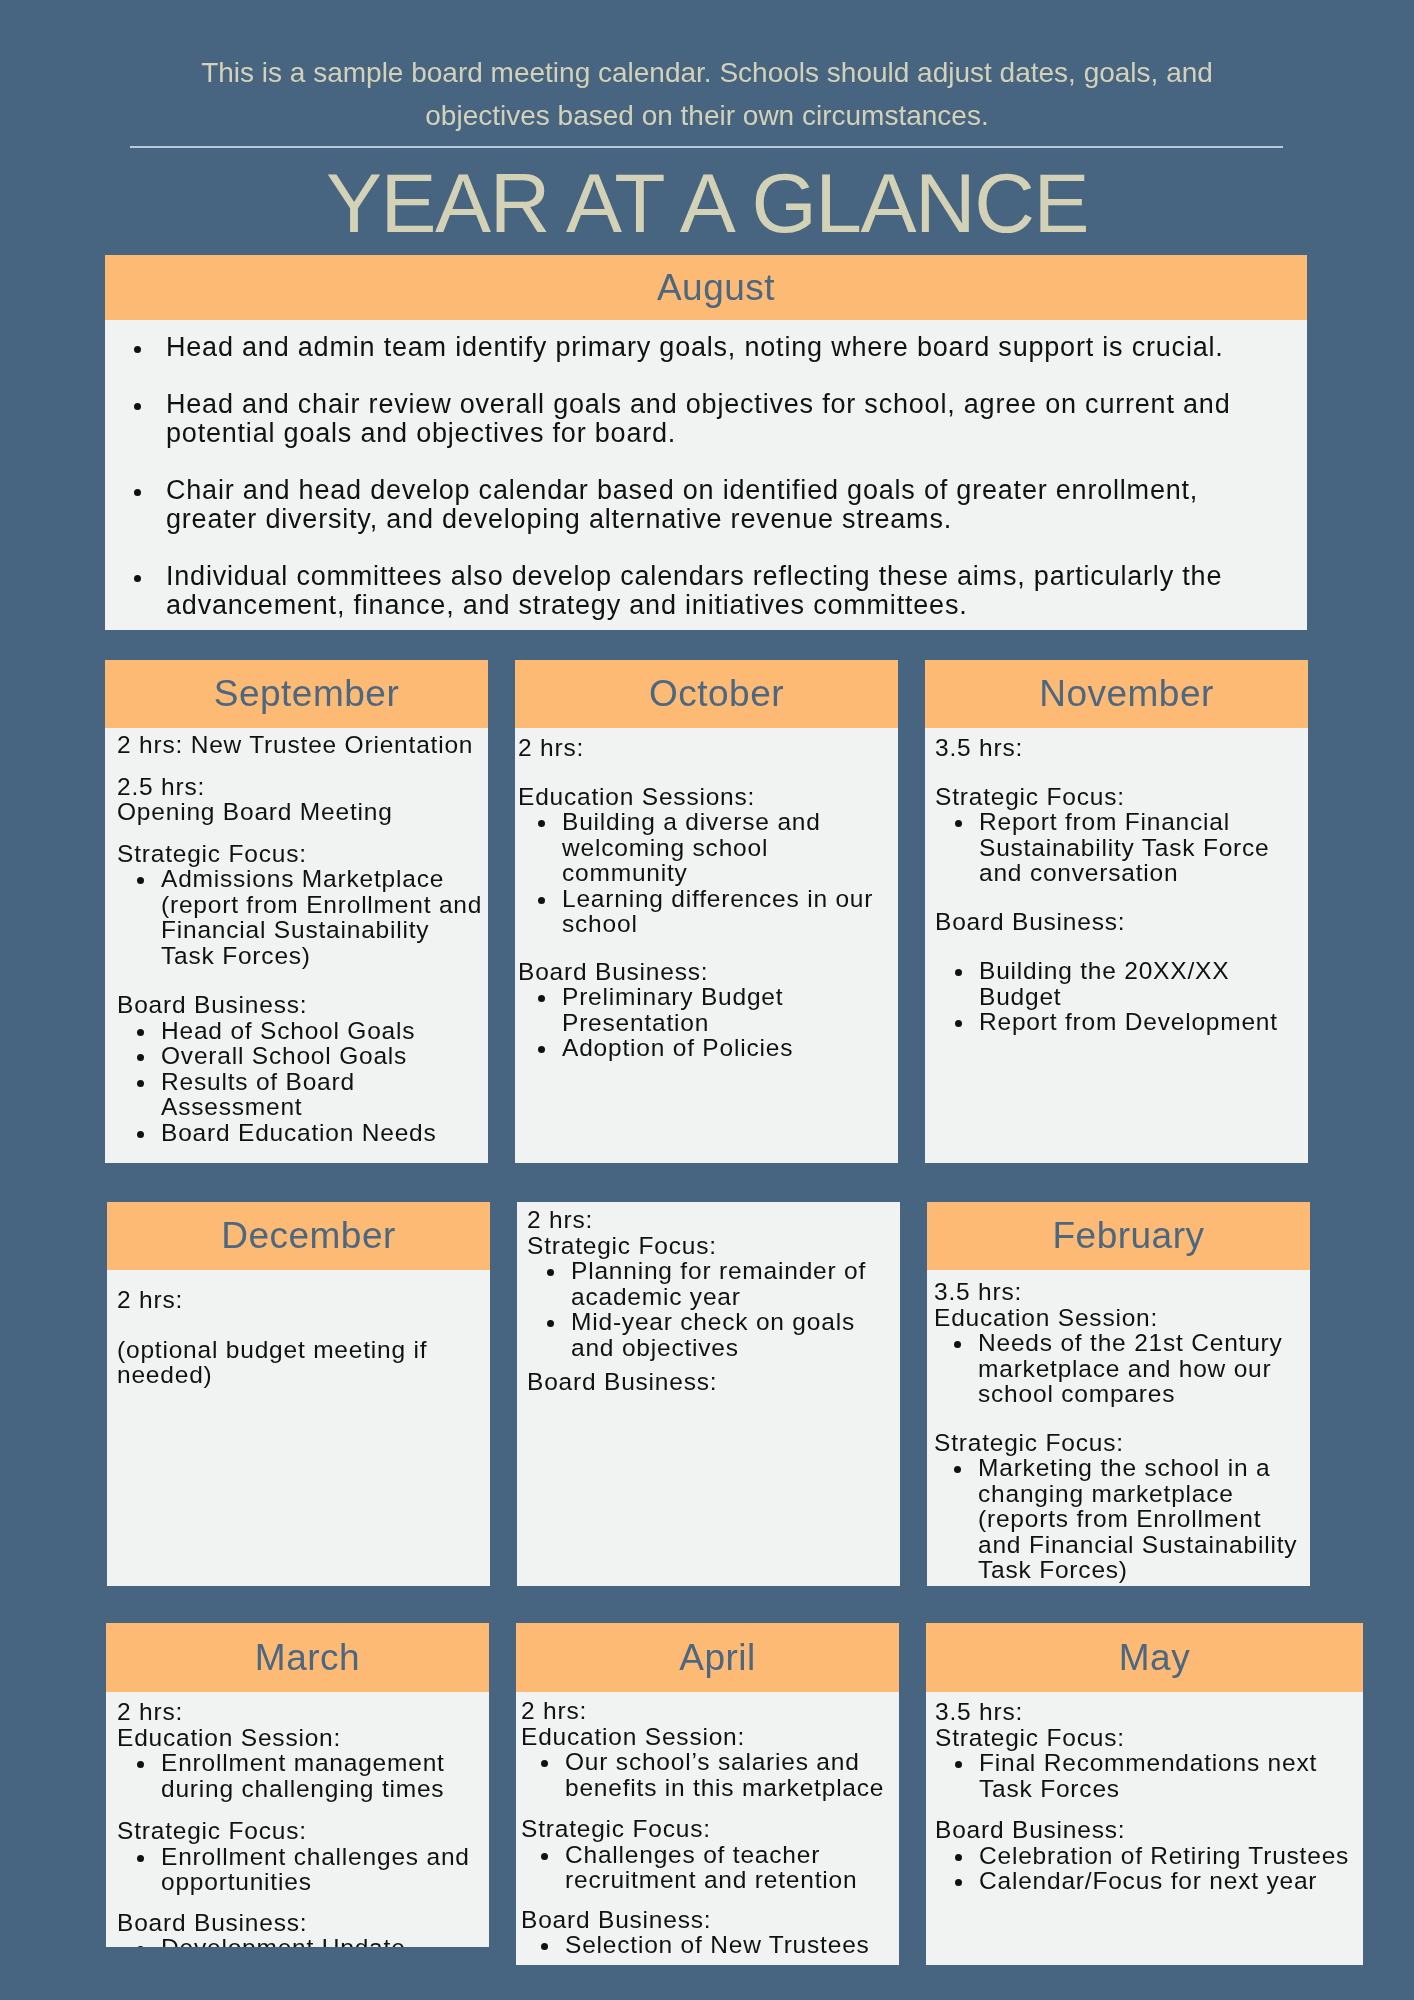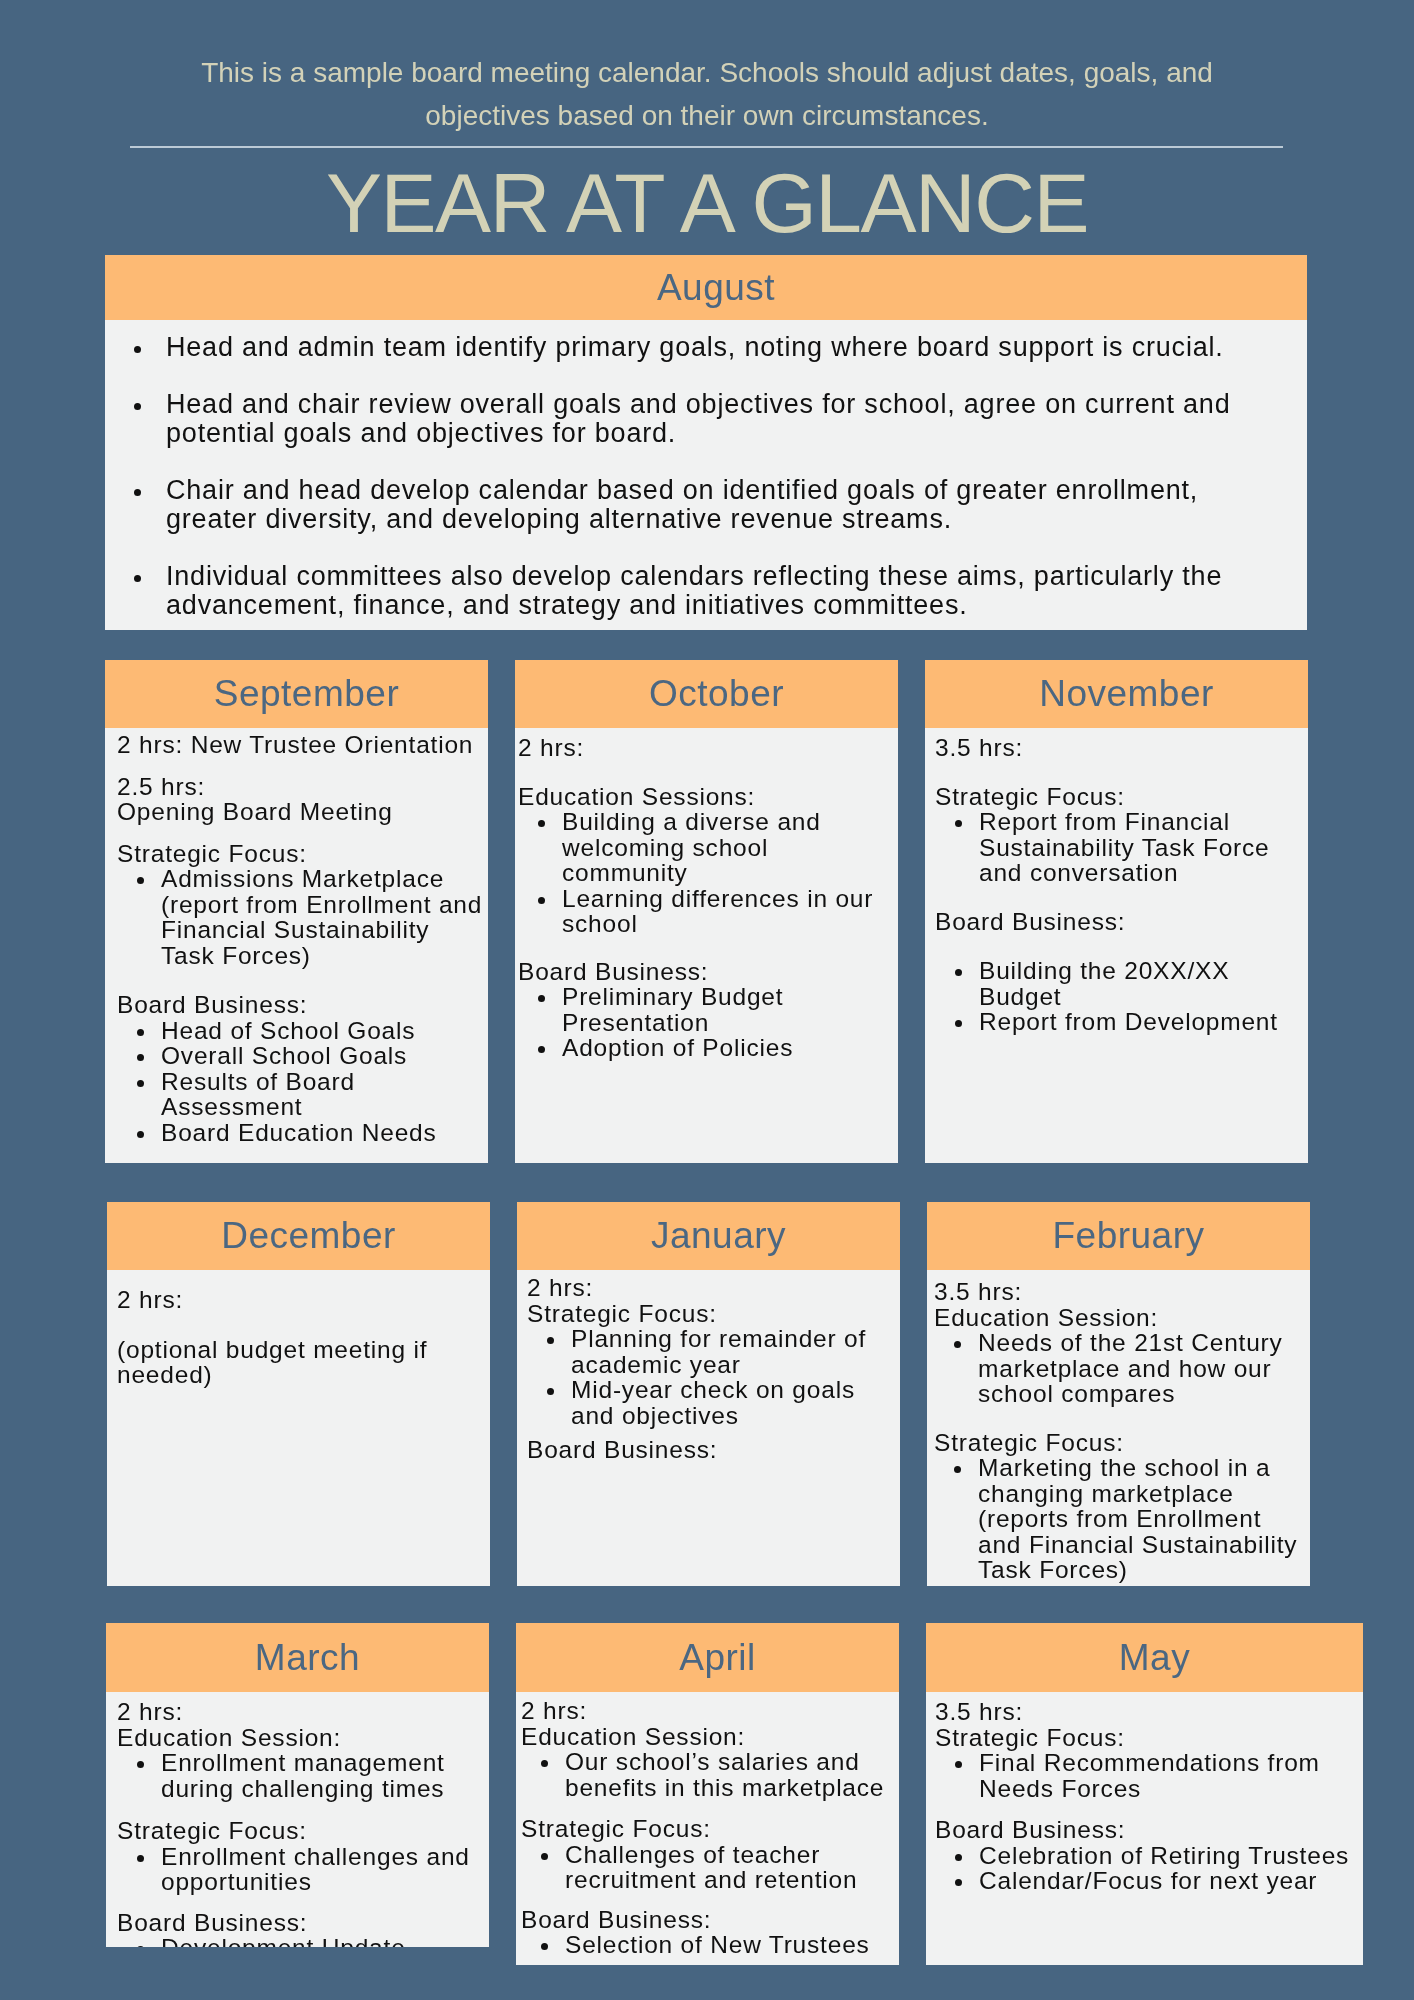--- a/index.html
+++ b/index.html
@@ -143,23 +143,20 @@
   <div class="card-head" style="height:68px;">
     <span class="month-title">December</span>
   </div>
   <div class="card-body" style="padding:17px 4px 0 10px;">
     <div class="ln">2 hrs:</div>
     <div class="ln" style="margin-top:24px;">(optional budget meeting if needed)</div>
   </div>
 </div>
 
 <div class="card" style="left:517px;top:1202px;width:383px;height:384px;">
-  <div class="card-head" style="height:68px;">
-    <span class="month-title">January</span>
-  </div>
   <div class="card-body" style="padding:5px 3px 0 10px;">
     <div class="ln">2 hrs:</div>
     <div class="ln">Strategic Focus:</div>
     <ul class="bl">
       <li>Planning for remainder of academic year</li>
       <li>Mid-year check on goals and objectives</li>
     </ul>
     <div class="ln" style="margin-top:9px;">Board Business:</div>
   </div>
 </div>
@@ -224,21 +221,21 @@
 </div>
 
 <div class="card" style="left:926px;top:1623px;width:437px;height:342px;">
   <div class="card-head" style="height:69px;">
     <span class="month-title">May</span>
   </div>
   <div class="card-body" style="padding:7px 4px 0 9px;">
     <div class="ln">3.5 hrs:</div>
     <div class="ln">Strategic Focus:</div>
     <ul class="bl">
-      <li>Final Recommendations from Needs Forces</li>
+      <li>Final Recommendations next Task Forces</li>
     </ul>
     <div class="ln" style="margin-top:16px;">Board Business:</div>
     <ul class="bl">
       <li>Celebration of Retiring Trustees</li>
       <li>Calendar/Focus for next year</li>
     </ul>
   </div>
 </div>
 
 </body></html>

